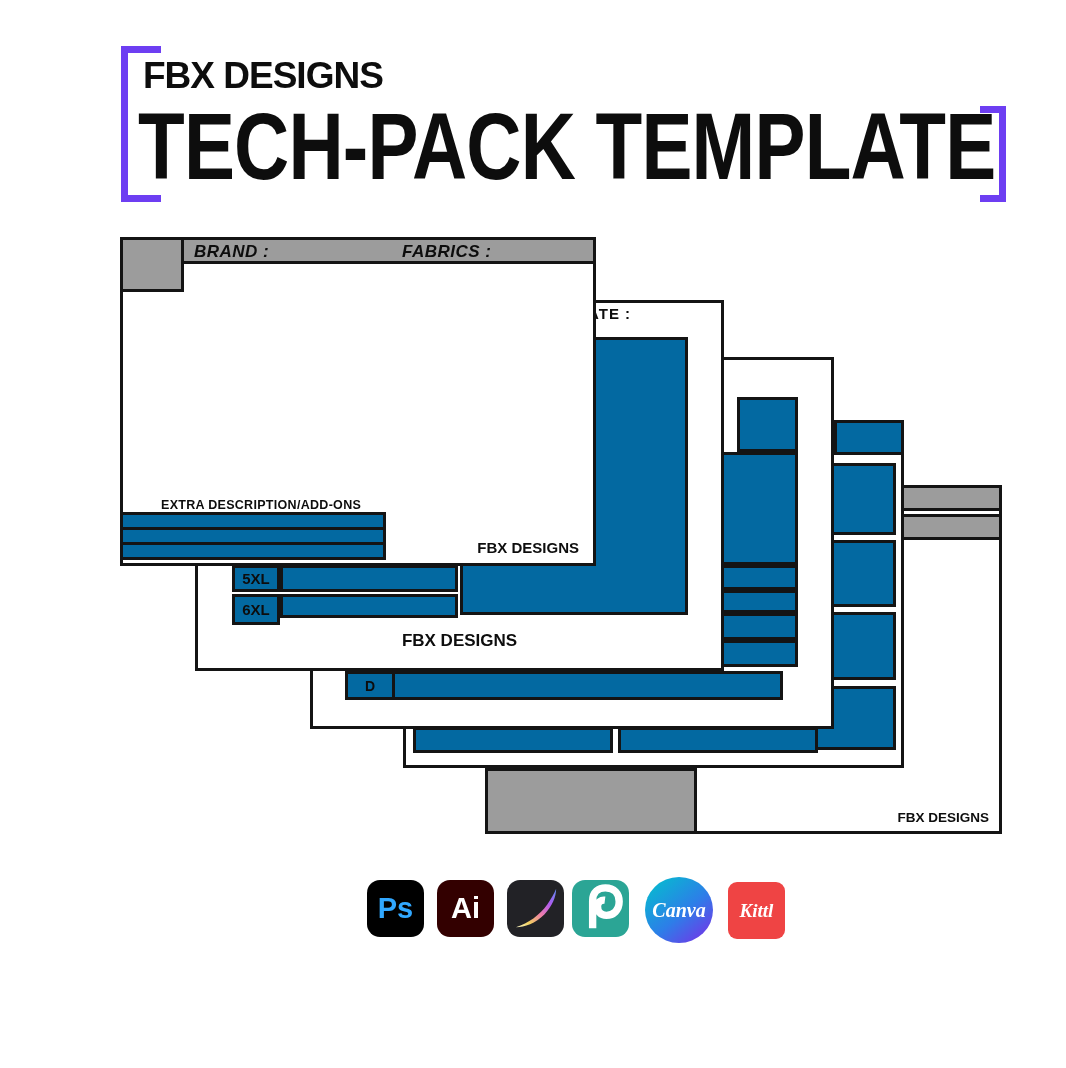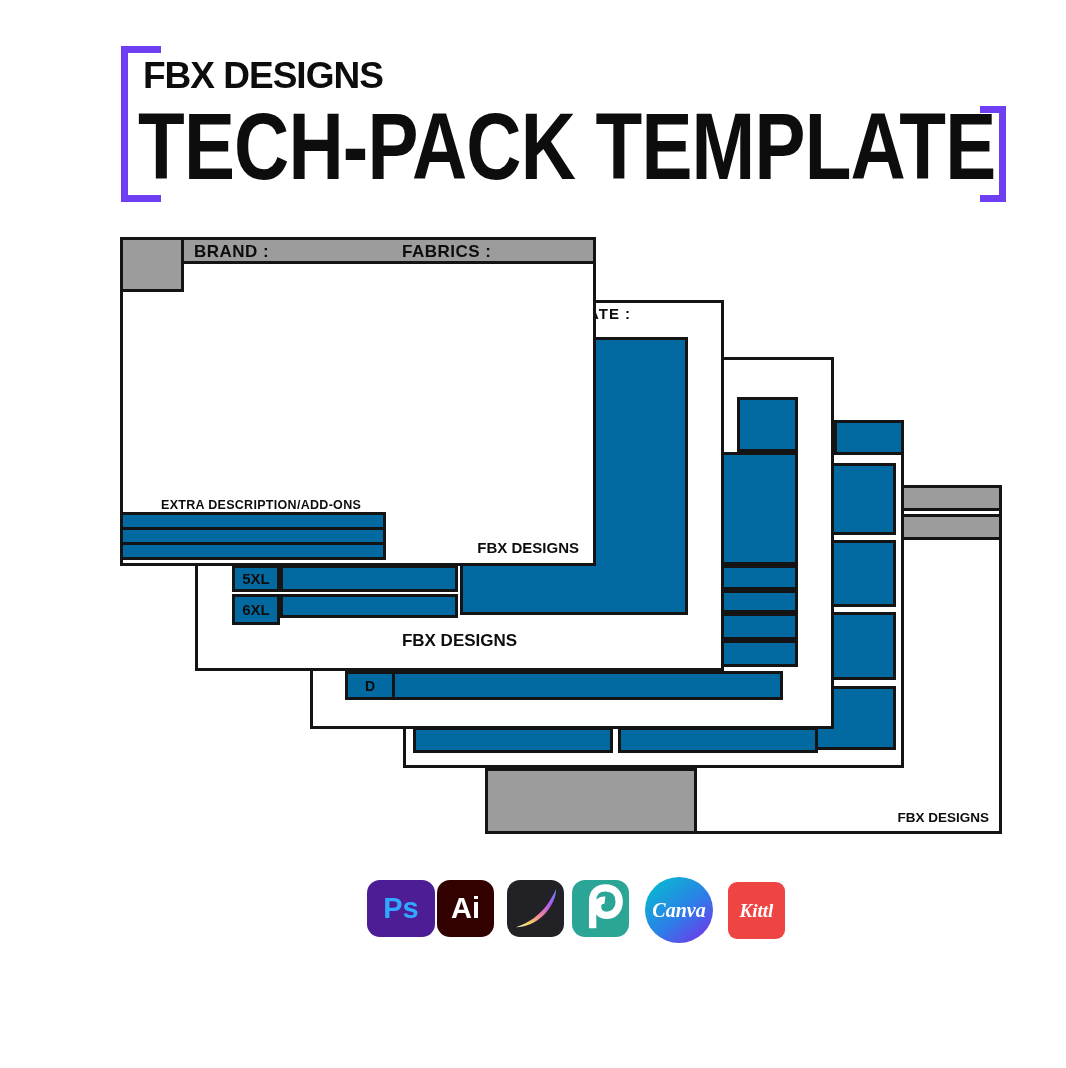--- a/index.html
+++ b/index.html
@@ -73,34 +73,34 @@
     <div class="cell" style="left:262px;top:34px;width:228px;height:278px;"></div>
     <div class="cell sizelabel" style="left:34px;top:262px;width:48px;height:27px;">5XL</div>
     <div class="cell" style="left:82px;top:262px;width:178px;height:27px;"></div>
     <div class="cell sizelabel" style="left:34px;top:291px;width:48px;height:31px;">6XL</div>
     <div class="cell" style="left:82px;top:291px;width:178px;height:24px;"></div>
     <div class="abs wm" style="left:0;right:0;top:328px;text-align:center;font-size:17px;">FBX DESIGNS</div>
   </div>
 
   <div class="page" style="left:85px;top:237px;width:476px;height:329px;">
     <div class="cell graycell" style="left:-3px;top:-3px;width:64px;height:55px;"></div>
-    <div class="cell graycell" style="left:58px;top:-3px;right:-3px;height:27px;">
+    <div class="cell graycell" style="left:58px;top:-3px;right:-3px;height:27px;font-style:italic;">
       <span class="hdr-label" style="left:10px;">BRAND :</span>
       <span class="hdr-label" style="left:218px;">FABRICS :</span>
     </div>
     <div class="abs" style="left:38px;top:258px;font-size:12.5px;font-weight:700;letter-spacing:.3px;">EXTRA DESCRIPTION/ADD-ONS</div>
     <div class="abs" style="left:-3px;top:272px;width:266px;">
       <div class="abs cell" style="position:relative;width:266px;height:18px;"></div>
       <div class="abs cell" style="position:relative;width:266px;height:18px;margin-top:-3px;"></div>
       <div class="abs cell" style="position:relative;width:266px;height:18px;margin-top:-3px;"></div>
     </div>
     <div class="abs wm" style="right:14px;bottom:7px;font-size:15px;">FBX DESIGNS</div>
   </div>
 
-  <div class="app-icon rsq" style="left: 332px; top: 880px; width: 68px; height: 57px; background: #4c1d95;">
+  <div class="app-icon rsq" style="left: 332px; top: 880px; width: 57px; height: 57px; background: #000000;">
     <span style="font-size: 29px; font-weight: 700; color: rgb(49, 168, 255);">Ps</span>
   </div>
   <div class="app-icon rsq" style="left: 402px; top: 880px; width: 57px; height: 57px; background: rgb(51, 0, 0);">
     <span style="font-size: 29px; font-weight: 700; color: #ffffff;">Ai</span>
   </div>
   <div class="app-icon rsq" style="left: 472px; top: 880px; width: 57px; height: 57px; background: rgb(34, 34, 38);">
     <svg width="57" height="57" viewBox="0 0 58 58">
       <defs>
         <linearGradient id="pgrad" x1="0" y1="1" x2="1" y2="0">
           <stop offset="0" stop-color="#f8f6c8"></stop>

